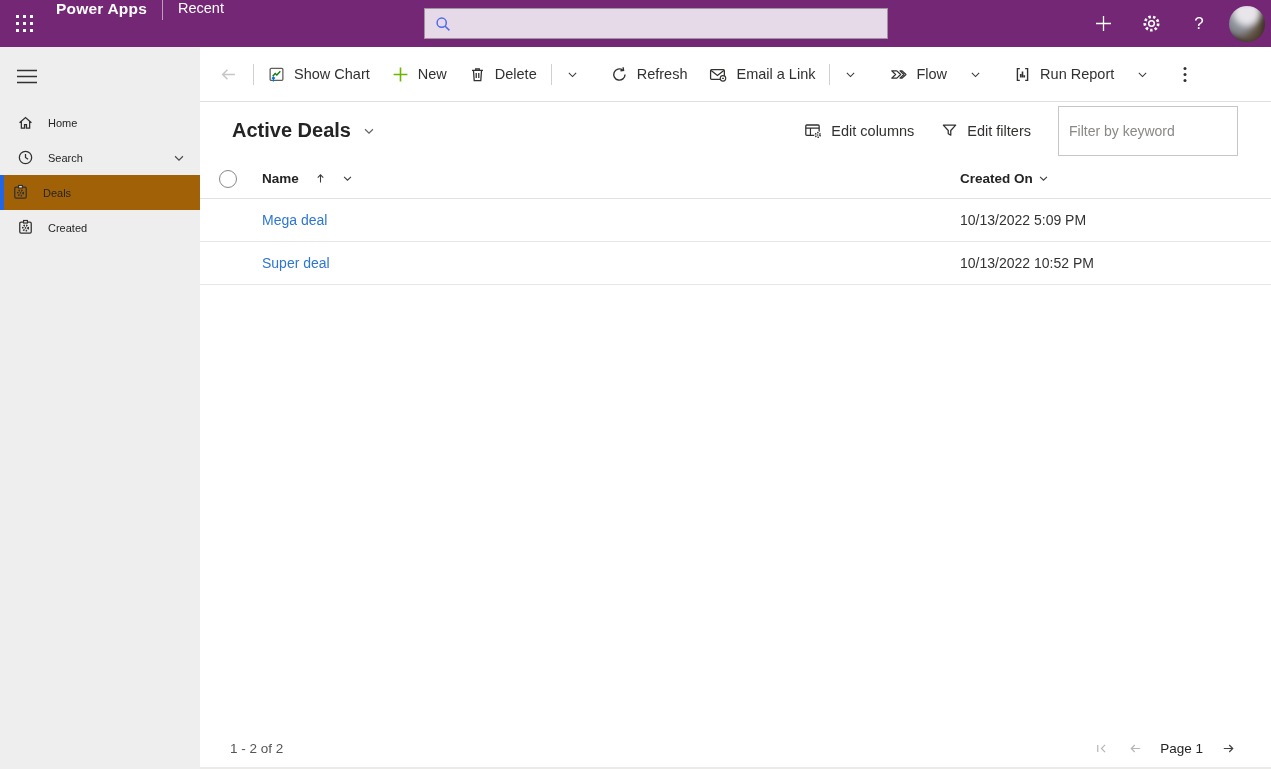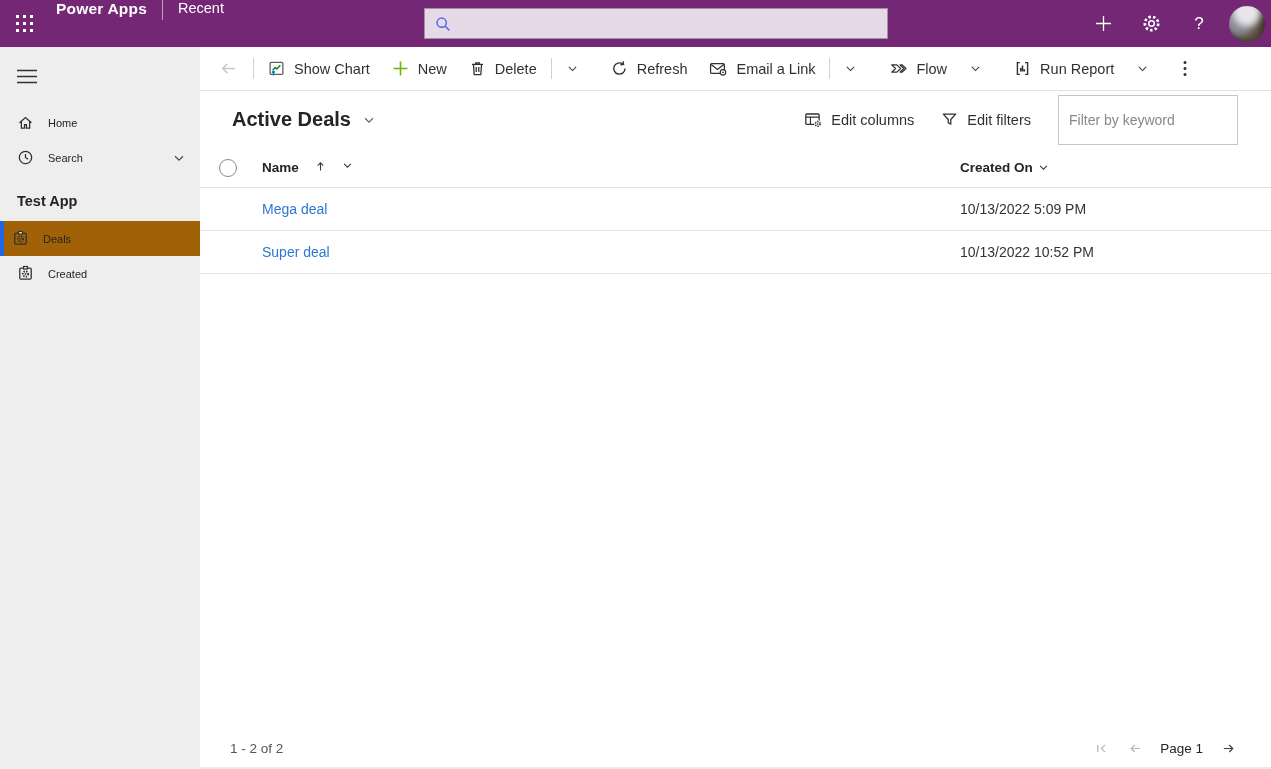--- a/index.html
+++ b/index.html
@@ -45,21 +45,21 @@
   .side-item .chev { margin-left:auto; color:#4a4846; }
   .section-title { font-weight:700; font-size:14.5px; color:#252423; padding:18px 17px 12px; }
   .side-item.selected { background:#a16207;padding-left:12px; }
   .side-item.selected::before { content:""; position:absolute; left:0; top:0; bottom:0;
     width:4px; background:#2266e3; }
 
   
   .main { flex:1; background:#fff; display:flex; flex-direction:column; min-width:0; }
 
   
-  .cmdbar { height:44px; border-bottom:1px solid #e3e1df; display:flex; align-items:center;
+  .cmdbar { height:55px; border-bottom:1px solid #e3e1df; display:flex; align-items:center;
     font-size:14.5px; color:#323130; padding-left:6px; flex-shrink:0; }
   .cmd { display:flex; align-items:center; gap:9px; padding:0 11px; height:100%; cursor:pointer; white-space:nowrap; }
   .cmd-back { width:44px; justify-content:center; color:#c8c6c4; }
   .split-chev { padding:0 11px; height:100%; display:flex; align-items:center; cursor:pointer; color:#3b3a39; }
   .vdiv { width:1px; height:21px; background:#d2d0ce; margin:0 3px; }
   .cmd-overflow { padding:0 15px; margin-left:8px; }
 
   
   .viewbar { height:57px; display:flex; align-items:center; padding:0 33px 0 32px; flex-shrink:0; }
   .view-title-btn { display:flex; align-items:center; gap:11px; cursor:pointer; }
@@ -68,21 +68,21 @@
   .view-action { display:flex; align-items:center; gap:9px; font-size:14.5px; color:#323130; cursor:pointer; }
   .filter-input { width:180px; height:50px; border:1px solid #c8c6c4; padding:0 10px;
     font-size:14px; color:#323130; outline:none; font-family:inherit; }
   .filter-input::placeholder { color:#8a8886; opacity:1; }
 
   
   .grid-header { height:40px; display:flex; align-items:center;
     border-bottom:1px solid #e3e1df; font-size:13.5px; font-weight:700; color:#242424; flex-shrink:0; }
   .col-select { width:62px; padding-left:19px; flex-shrink:0; }
   .select-circle { width:18px; height:18px; border:1px solid #8a8886; border-radius:50%; cursor:pointer; }
-  .col-name { width:698px; display:flex; align-items:flex-start; gap:15px; cursor:pointer; flex-shrink:0; }
+  .col-name { width:698px; display:flex; align-items:center; gap:15px; cursor:pointer; flex-shrink:0; }
   .col-created { flex:1; display:flex; align-items:center; gap:5px; cursor:pointer; }
   .hdr-glyph { color:#3b3a39; display:flex; align-items:center; }
   .grid-row { height:43px; display:flex; align-items:center;
     border-bottom:1px solid #e8e6e4; font-size:14px; cursor:pointer; }
   .cell-select { width:62px; flex-shrink:0; }
   .cell-name { width:698px; flex-shrink:0; }
   .cell-name a { color:#2e76d2; text-decoration:none; }
   .cell-created { flex:1; color:#333; }
   .grid-fill { flex:1; }
 
@@ -172,21 +172,20 @@
         </svg>
         <span>Search</span>
         <span class="chev">
           <svg width="14" height="14" viewBox="0 0 16 16">
               <path d="M3.5 6 8 10.5 12.5 6" fill="none" stroke="#4a4846" stroke-width="1.3"></path>
             </svg>
         </span>
       </div>
     </nav>
 
-    <div class="section-title">Test App</div>
 
     <div class="side-item selected">
       <svg width="17" height="17" viewBox="0 0 16 16">
         <rect x="2.6" y="3" width="10.8" height="10.2" rx="1.2" fill="none" stroke="#323130" stroke-width="1.2"></rect>
         <rect x="6.2" y="1.4" width="3.6" height="2.4" fill="#efeeee" stroke="#323130" stroke-width="1.1"></rect>
         <circle cx="8" cy="8.4" r="2.5" fill="none" stroke="#323130" stroke-width="1.7" stroke-dasharray="1.3 1.1"></circle>
         <circle cx="8" cy="8.4" r="0.8" fill="#323130"></circle>
       </svg>
       <span>Deals</span>
     </div>

